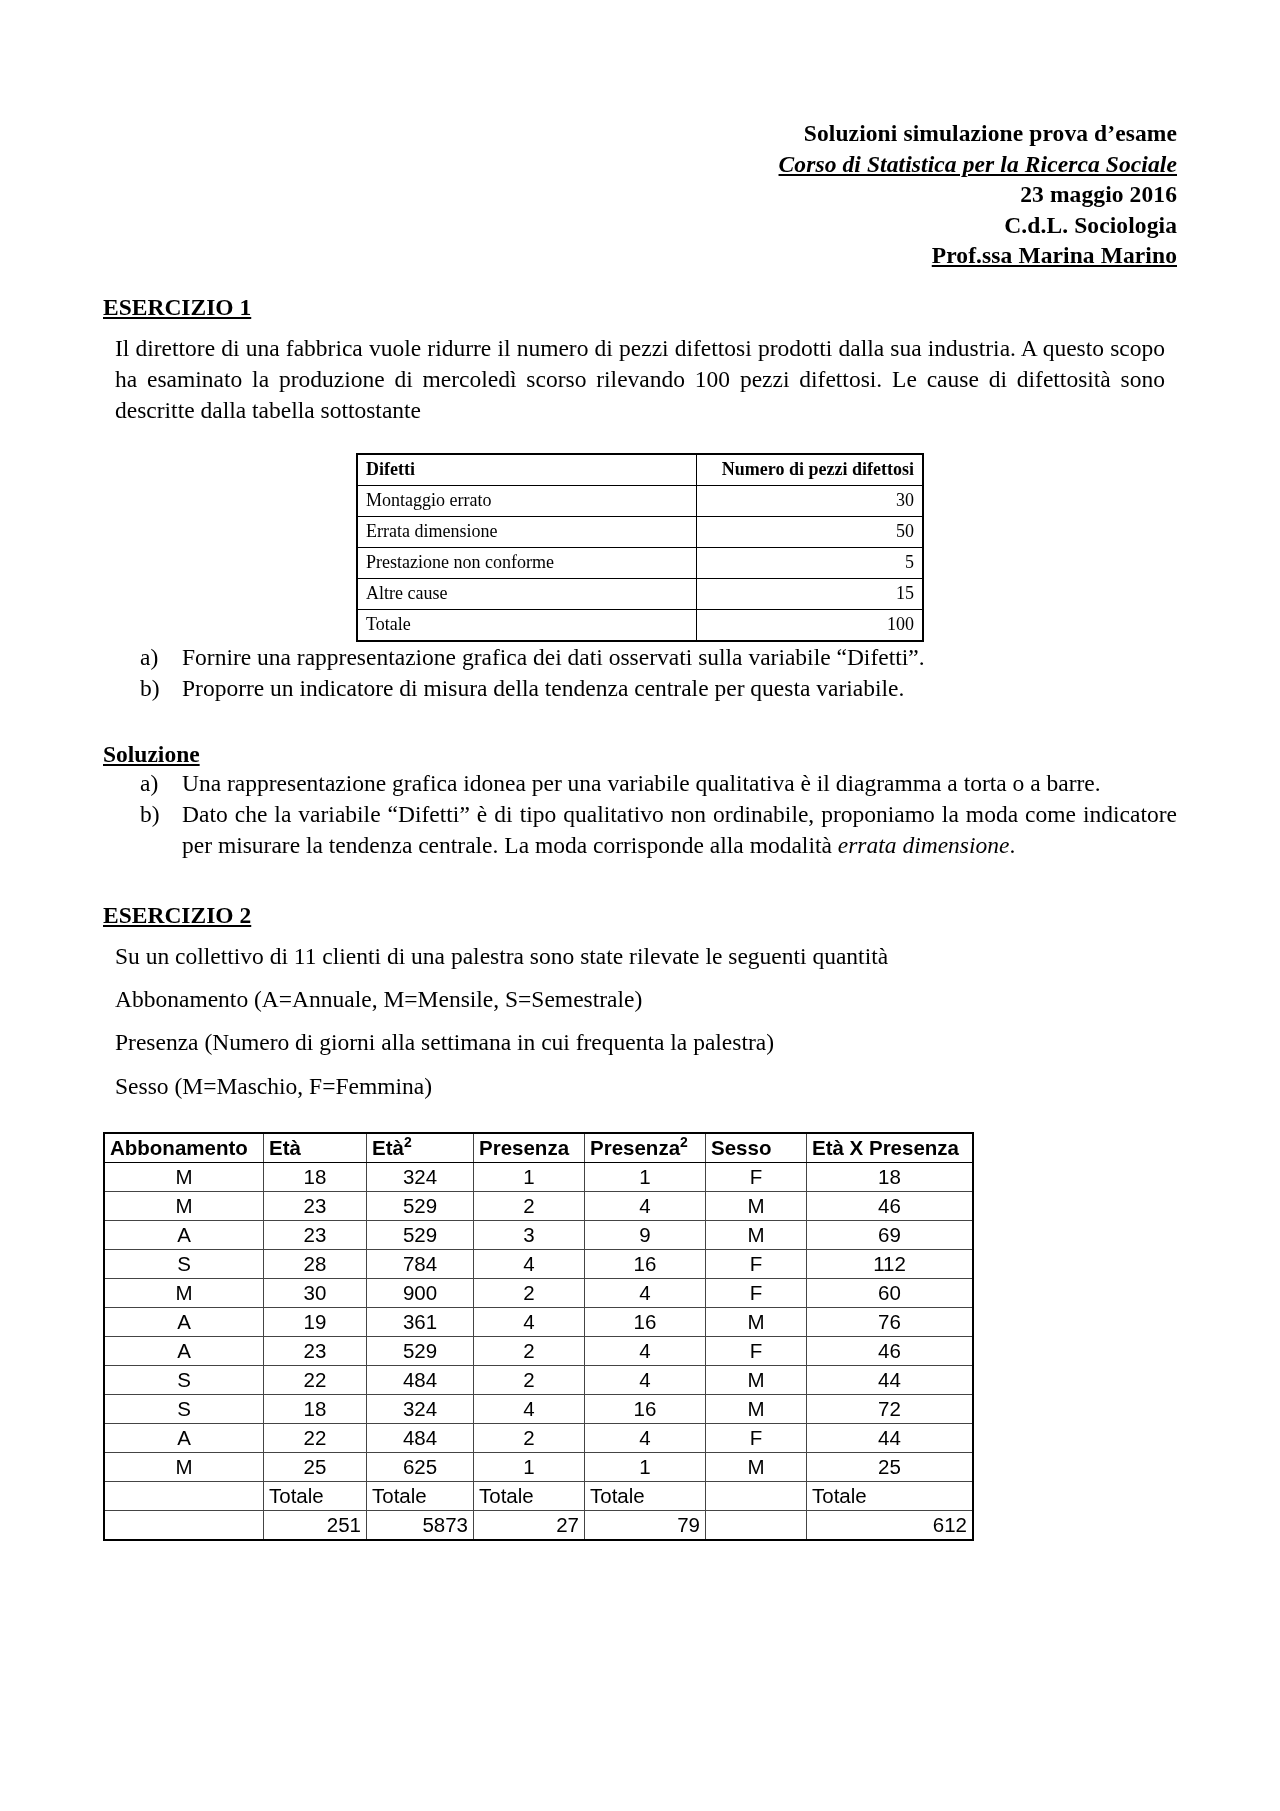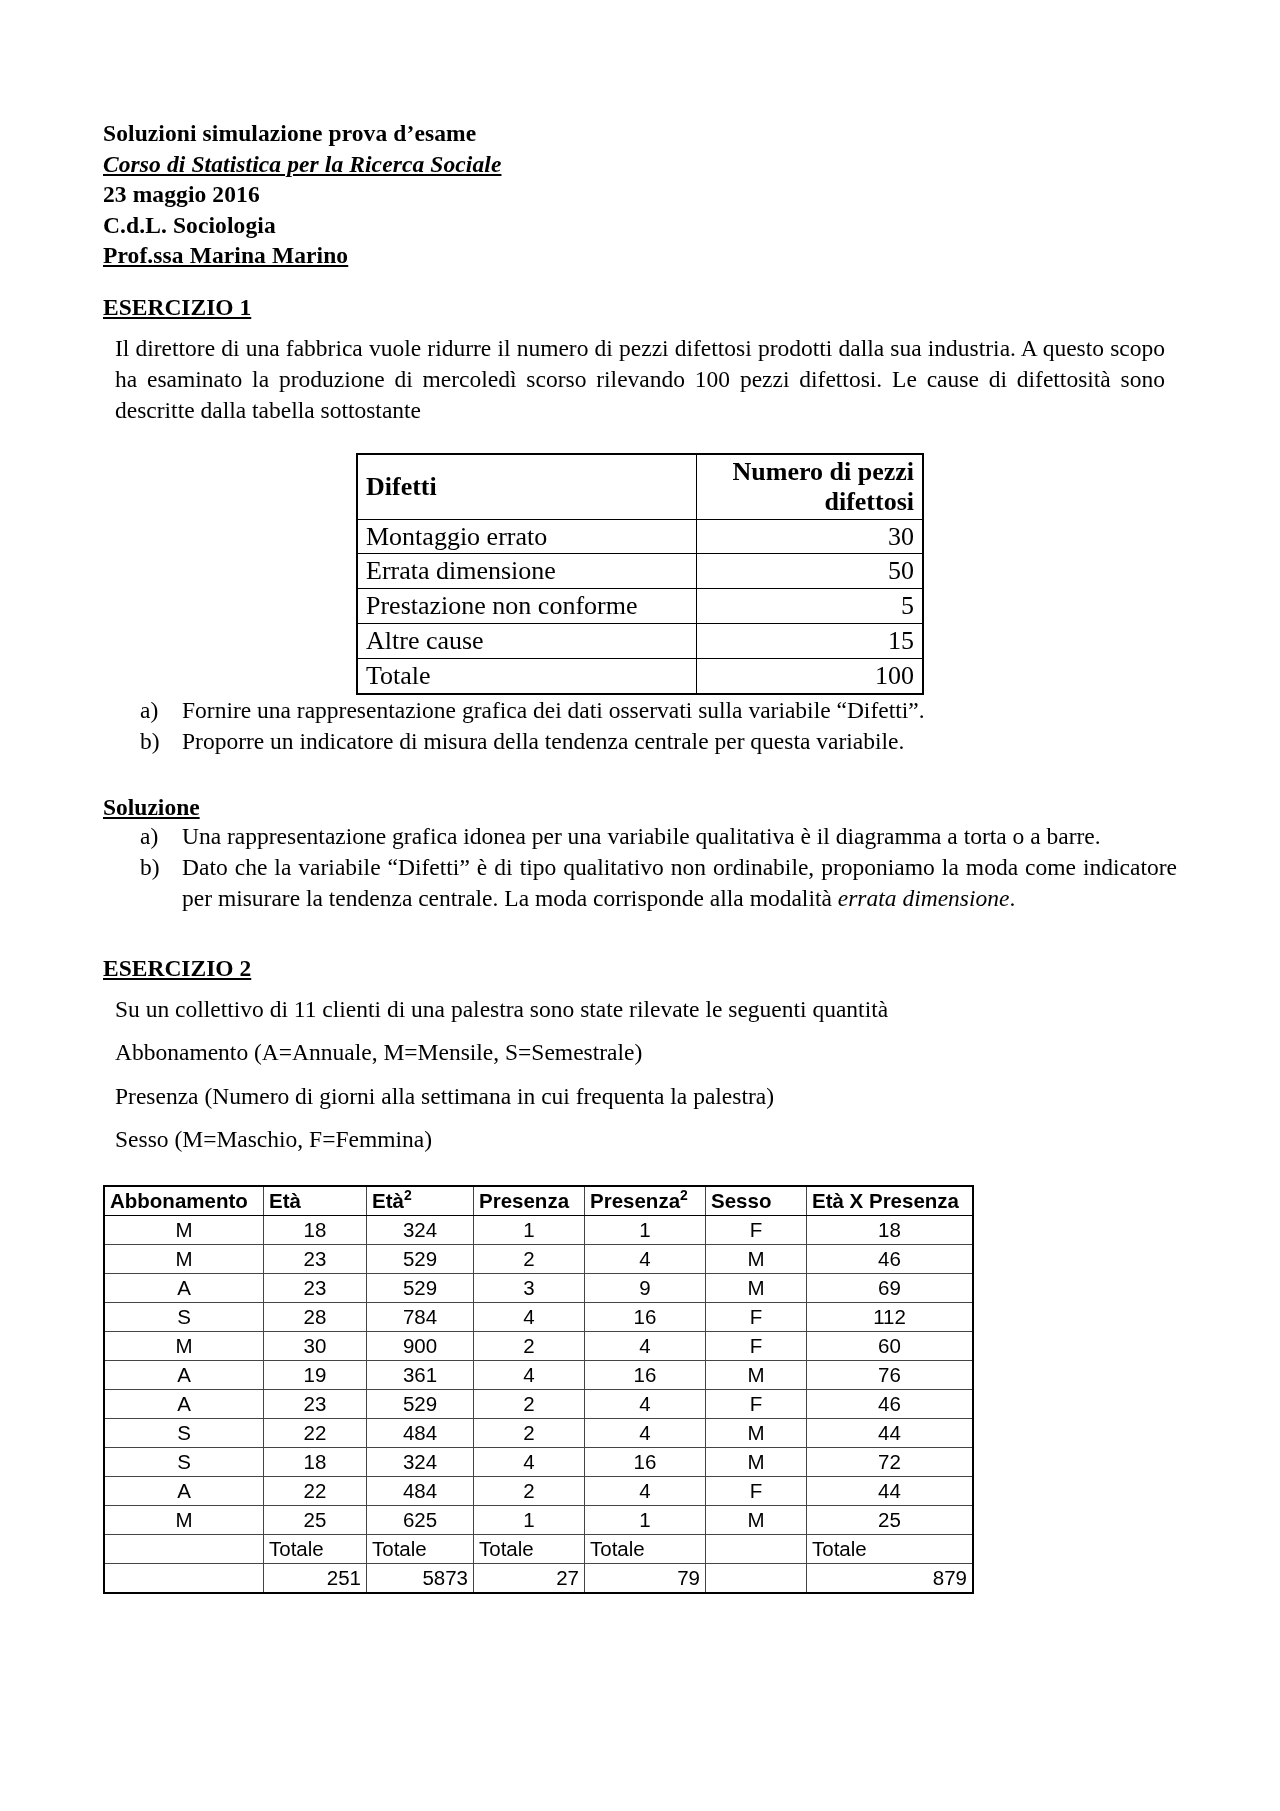--- a/index.html
+++ b/index.html
@@ -18,21 +18,21 @@
   .page {
     width: 1280px;
     height: 1811px;
     box-sizing: border-box;
     padding: 118px 103px 0 103px;
     position: relative;
   }
 
   
   .doc-header {
-    text-align: left;
+    text-align: right;
     line-height: 1.30;
   }
   .doc-header .h-line {
     font-size: 23.5px;
     font-weight: bold;
     letter-spacing: 0.1px;
   }
   .doc-header .h-italic-underline {
     font-style: italic;
     text-decoration: underline;
@@ -95,21 +95,21 @@
 
   
   .t1-wrap {
     margin-top: 26px;
     display: flex;
     justify-content: center;
   }
   table.t1 {
     border-collapse: collapse;
     width: 568px;
-    font-size: 26px;
+    font-size: 18px;
     border: 2.4px solid #000;
   }
   table.t1 td, table.t1 th {
     border: 1.1px solid #000;
     padding: 2px 8px;
     height: 26px;
     line-height: 1.15;
   }
   table.t1 th {
     font-weight: bold;
@@ -359,19 +359,19 @@
           <td></td>
           <td class="tot-label">Totale</td>
         </tr>
         <tr>
           <td></td>
           <td class="tot-value">251</td>
           <td class="tot-value">5873</td>
           <td class="tot-value">27</td>
           <td class="tot-value">79</td>
           <td></td>
-          <td class="tot-value">879</td>
+          <td class="tot-value">612</td>
         </tr>
       </tbody>
     </table>
   </div>
 
 </div>
 
 </body></html>

